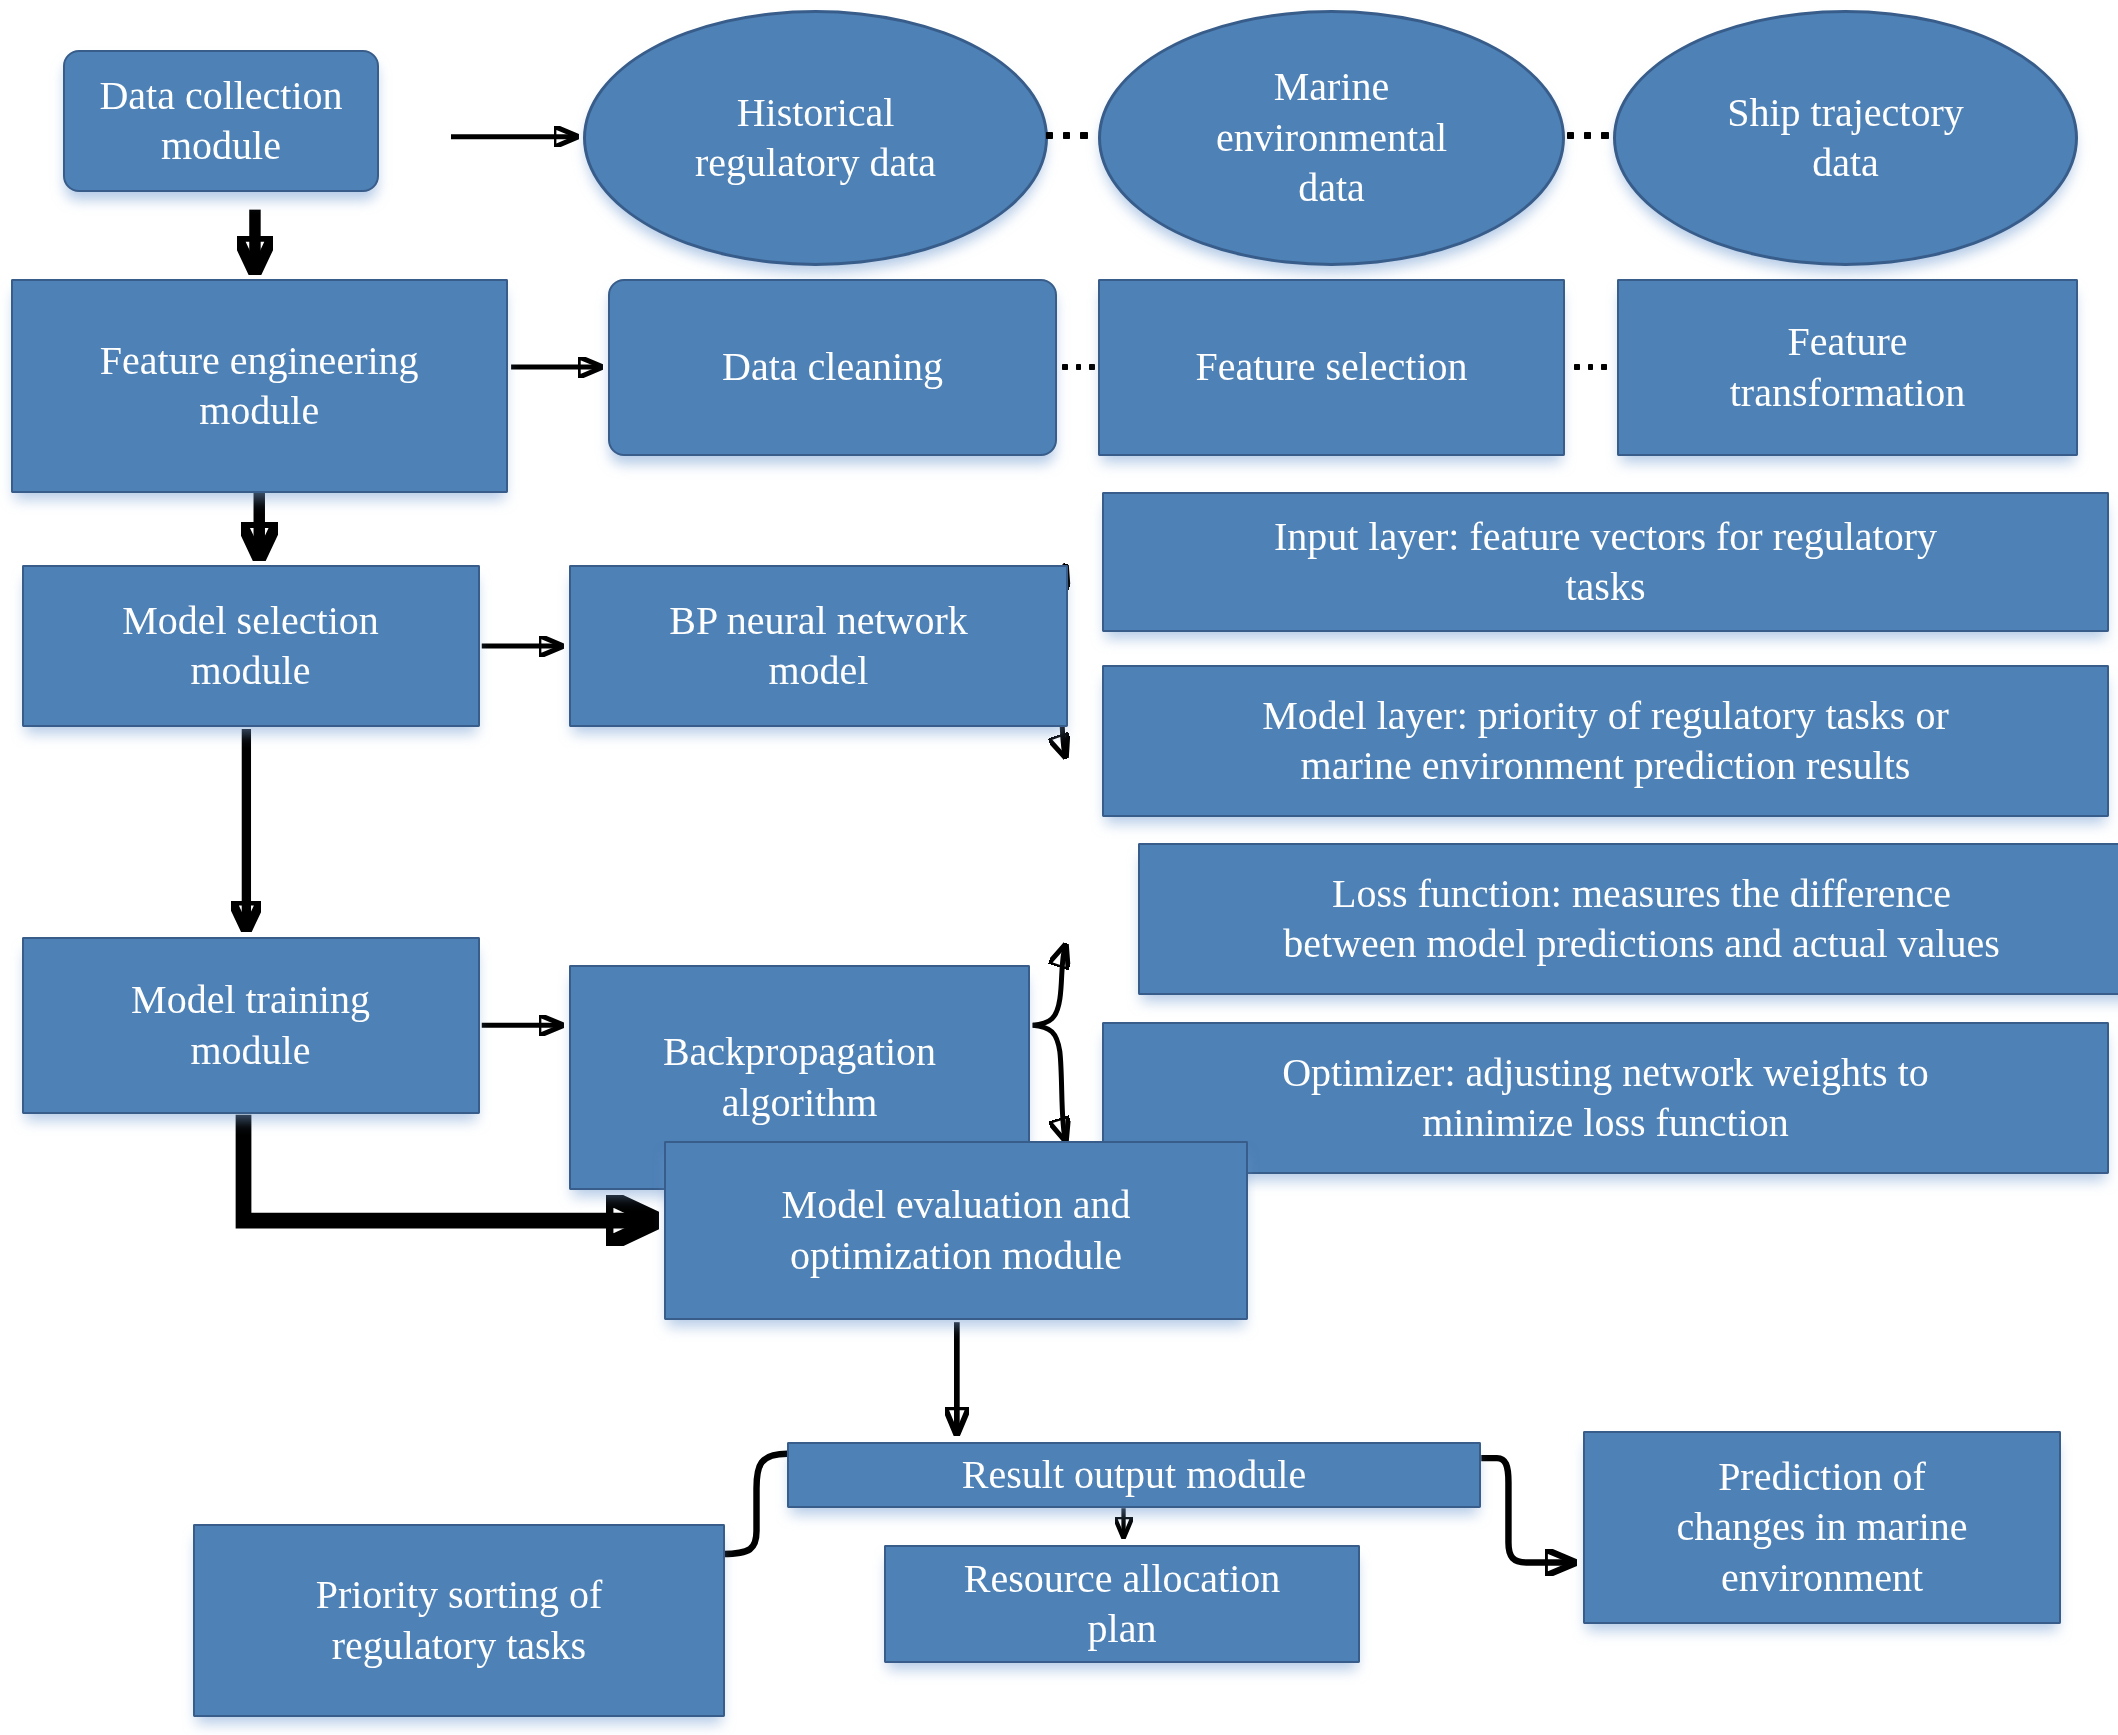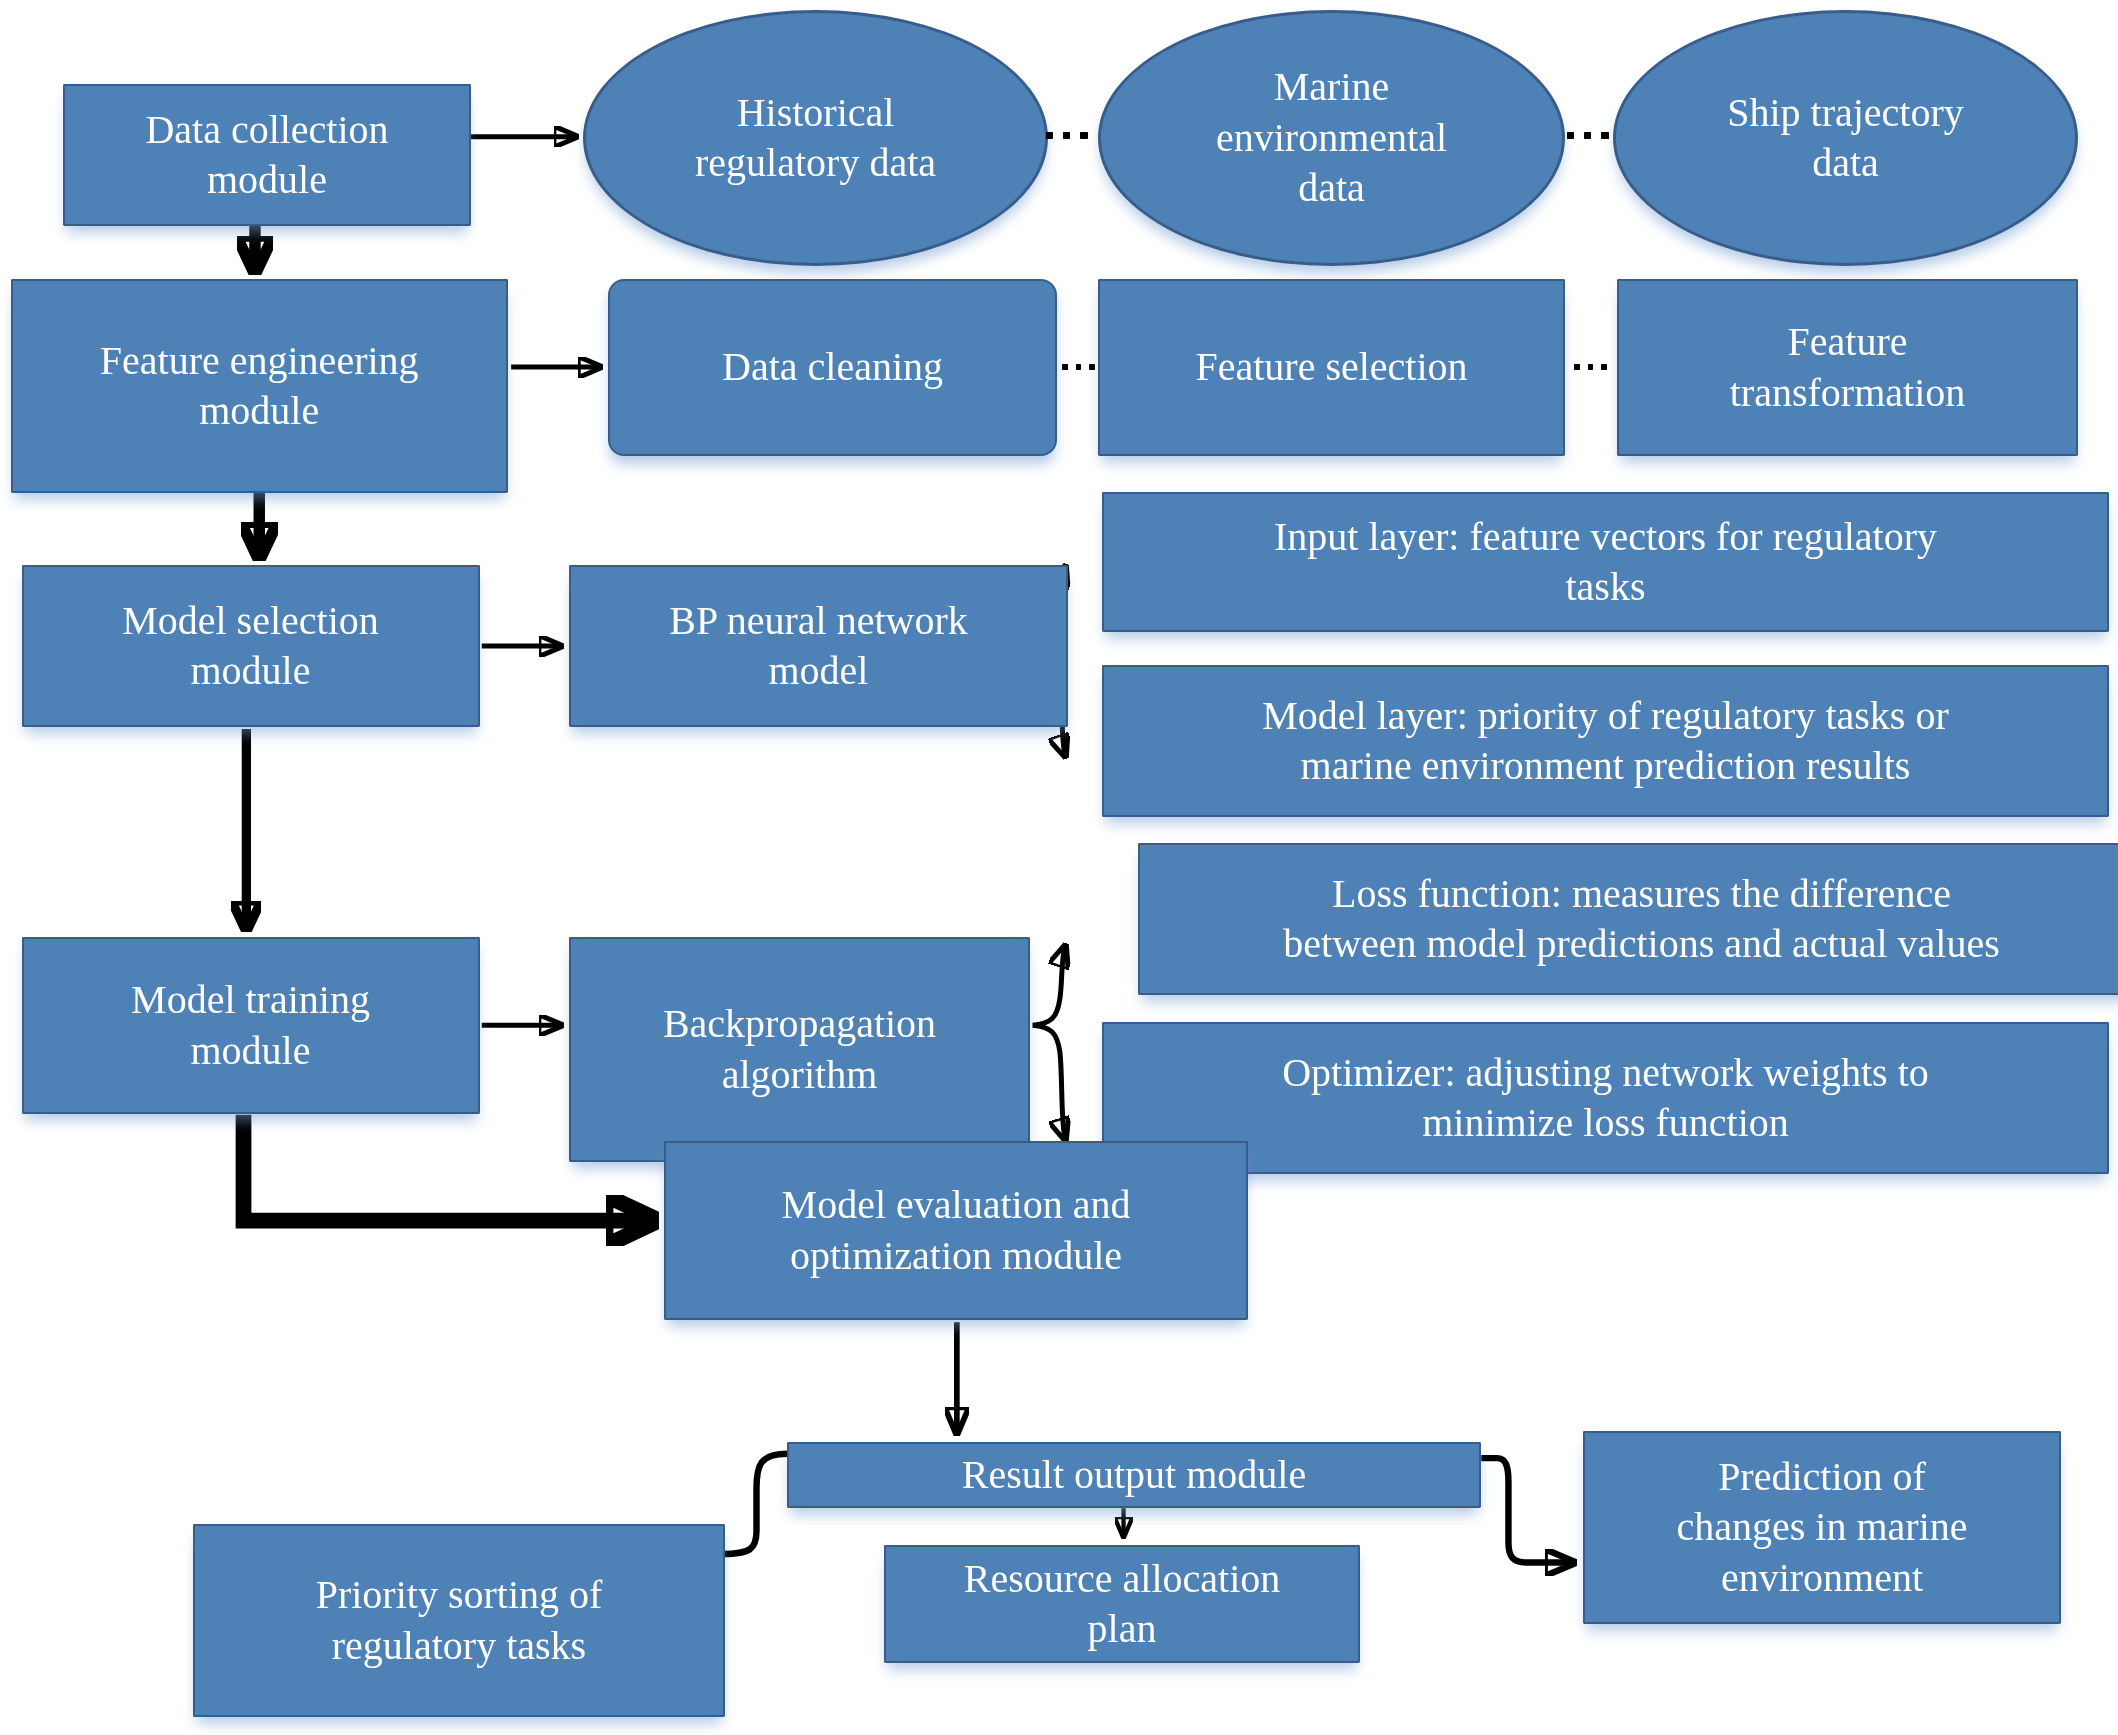--- a/index.html
+++ b/index.html
@@ -46,21 +46,21 @@
   <path d="M 673 1433 H 785" stroke-width="7" marker-end="url(#mThin)"></path>
   <path d="M 1443 1433 C 1468 1431 1477 1423 1481 1396 C 1485 1370 1482 1342 1489 1321" stroke-width="7" marker-end="url(#mThin)"></path>
   <path d="M 1443 1433 C 1468 1435 1477 1443 1481 1470 C 1485 1505 1482 1572 1489 1594" stroke-width="7" marker-end="url(#mThin)"></path>
   <path d="M 340 1558 L 340 1706 L 912 1706" stroke-width="22" stroke-linejoin="miter" marker-end="url(#mThick)"></path>
   <path d="M 1337 1848 V 2004" stroke-width="8" marker-end="url(#mThin)"></path>
   <path d="M 1100 2032 C 1062 2032 1057 2048 1057 2080 L 1057 2140 C 1057 2165 1048 2172 1010 2172 L 965 2172" stroke-width="9" marker-end="url(#mThin)"></path>
   <path d="M 1570 2108 V 2148" stroke-width="6" marker-end="url(#mThin)"></path>
   <path d="M 2070 2038 L 2092 2038 C 2104 2038 2108 2048 2108 2072 L 2108 2156 C 2108 2176 2114 2184 2136 2184 L 2200 2184" stroke-width="9" marker-end="url(#mThin)"></path>
 </svg>
 
-<div class="node box" style="left:63px;top:84px;width:408px;height:142px;">Data collection
+<div class="node box" style="left:63px;top:50px;width:316px;height:142px;border-radius:16px;">Data collection
 module</div>
 <div class="node ellipse" style="left:583px;top:10px;width:465px;height:256px;">Historical
 regulatory data</div>
 <div class="dots dots-lg" style="left:1046px;top:132px;">
     <span></span>
     <span></span>
     <span></span>
   </div>
 <div class="node ellipse" style="left:1098px;top:10px;width:467px;height:256px;">Marine
 environmental
@@ -94,21 +94,21 @@
 module</div>
 <div class="node box" style="left:569px;top:565px;width:499px;height:162px;">BP neural network
 model</div>
 <div class="node box wide" style="left:1102px;top:492px;width:1007px;height:140px;">Input layer: feature vectors for regulatory
 tasks</div>
 <div class="node box wide" style="left:1102px;top:665px;width:1007px;height:152px;">Model layer: priority of regulatory tasks or
 marine environment prediction results</div>
 
 <div class="node box" style="left:21.5px;top:937px;width:458px;height:177px;">Model training
 module</div>
-<div class="node box" style="left:569px;top:937px;width:461px;height:225px;">Backpropagation
+<div class="node box" style="left:569px;top:965px;width:461px;height:225px;">Backpropagation
 algorithm</div>
 <div class="node box wide" style="left:1102px;top:843px;width:1007px;height:152px;margin-left:36px;">Loss function: measures the difference
 between model predictions and actual values</div>
 <div class="node box wide" style="left:1102px;top:1022px;width:1007px;height:152px;">Optimizer: adjusting network weights to
 minimize loss function</div>
 
 <div class="node box" style="left:664px;top:1141px;width:584px;height:179px;">Model evaluation and
 optimization module</div>
 
 <div class="node box" style="left:787px;top:1442px;width:694px;height:66px;">Result output module</div>

